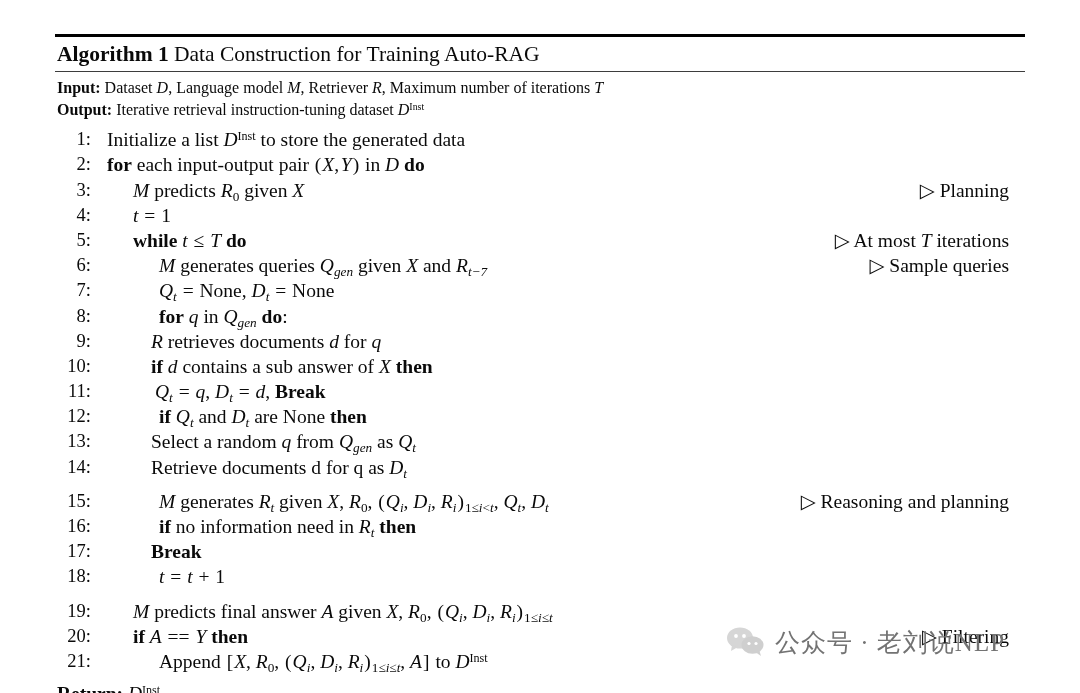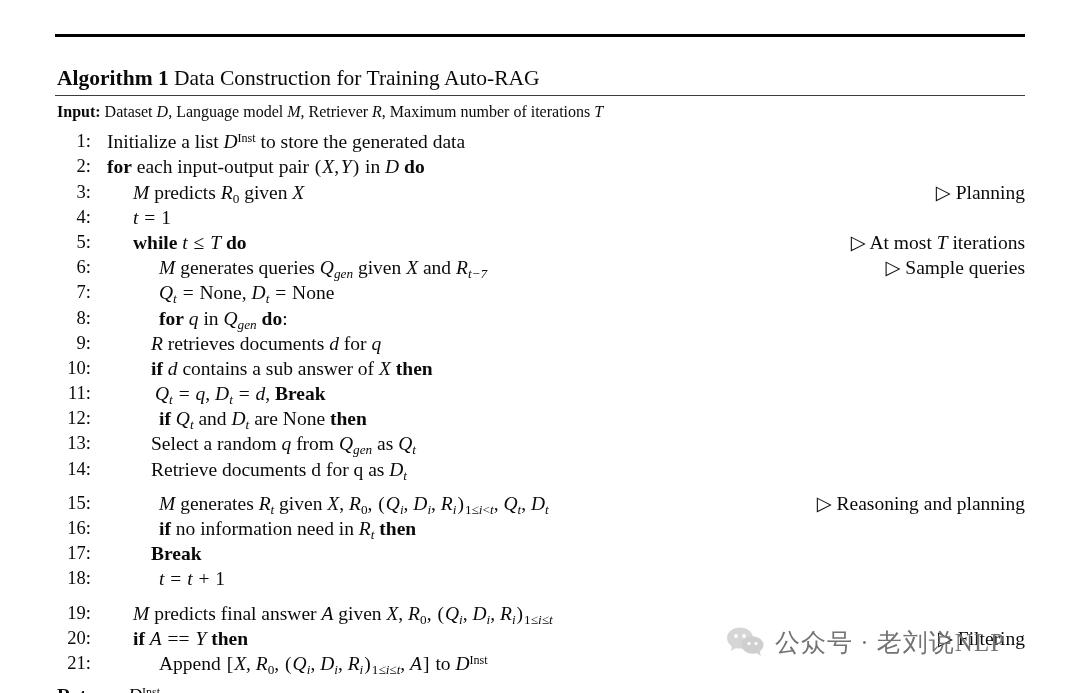--- a/index.html
+++ b/index.html
@@ -29,21 +29,20 @@
   }
   .rule-top    { height: 2.5px; }
   .rule-mid    { height: 1.2px; background: #3d3d3d; }
 
   
   .alg-title {
     font-size: 21.5px;
     line-height: 1.0;
     padding: 7px 0 6px 2px;
     white-space: nowrap;
-    margin-top: 24px;
   }
   .alg-title b { font-weight: bold; }
 
   
   .io-block {
     padding: 5px 0 3px 2px;
   }
   .io-line {
     font-size: 16px;
     line-height: 22px;
@@ -69,21 +68,21 @@
     width: 36px;
     text-align: right;
     font-size: 18.5px;
   }
   .code {
     position: absolute;
     left: 52px;
   }
   .cmt {
     position: absolute;
-    right: 0;
+    right: 16px;
     font-size: 19.5px;
   }
   
   .i0 { margin-left: 0px; }
   .i1 { margin-left: 26px; }
   .i2 { margin-left: 52px; }
   .i3 { margin-left: 44px; }
   .i4 { margin-left: 48px; }
 
   .gap { height: 9px; }
@@ -132,20 +131,24 @@
     <b>Algorithm 1</b>
     <span>Data Construction for Training Auto-RAG</span>
   </div>
 
   <div class="rule rule-mid"></div>
 
   <div class="io-block">
     <div class="io-line">
       <span class="lbl">Input:</span>
       <span>Dataset <span class="mcal">D</span>, Language model <span class="mcal">M</span>, Retriever <span class="mcal">R</span>, Maximum number of iterations <span class="mi">T</span></span>
+    </div>
+    <div class="io-line">
+      <span class="lbl">Output:</span>
+      <span>Iterative retrieval instruction-tuning dataset <span class="mcal">D</span><sup>Inst</sup></span>
     </div>
   </div>
 
   <div class="alg-body">
 
     <div class="alg-row">
       <span class="ln">1:</span>
       <span class="code i0">Initialize a list <span class="mcal">D</span><sup>Inst</sup> to store the generated data</span>
     </div>
 

